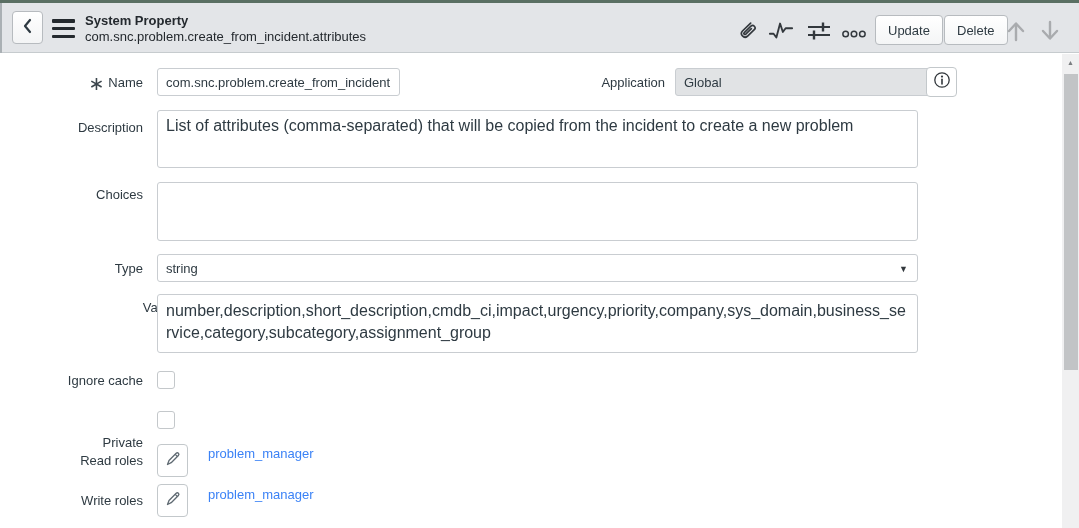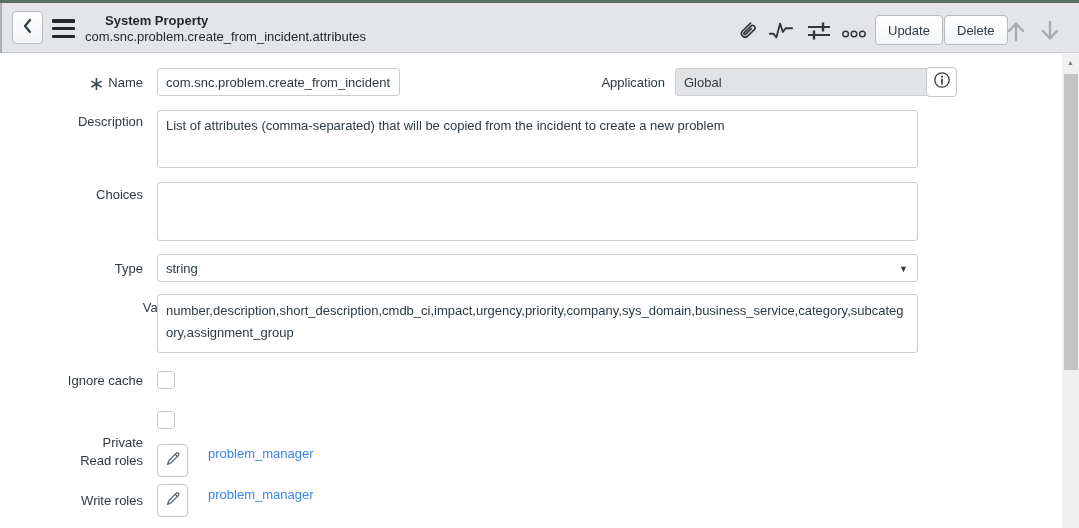--- a/index.html
+++ b/index.html
@@ -17,21 +17,21 @@
   .header-left-edge { position:absolute; top:0; left:0; width:2px; height:50px; background:#aab0b4; }
   .back-btn {
     position:absolute; left:12px; top:8px; width:31px; height:33px;
     background:linear-gradient(#ffffff,#f3f4f5); border:1px solid #b7bbbf; border-radius:4px;
     display:flex; align-items:center; justify-content:center; cursor:pointer;
   }
   .hamburger { position:absolute; left:52px; top:16px; width:23px; height:19px; cursor:pointer;
     display:flex; flex-direction:column; justify-content:space-between; }
   .hamburger span { display:block; height:3.5px; background:#24292e; border-radius:1px; }
   .title-block { position:absolute; left:85px; top:10px; line-height:16px; }
-  .title-block .ttl { font-size:13px; font-weight:bold; color:#24292e;margin-left:20px; }
+  .title-block .ttl { font-size:13px; font-weight:bold; color:#24292e; }
   .title-block .sub { font-size:13px; color:#24292e; }
   .hicon { position:absolute; top:15px; width:26px; height:26px; display:flex; align-items:center; justify-content:center; cursor:pointer; }
   .hbtn {
     position:absolute; top:12px; height:30px; padding:2px 12px; font-size:13px; color:#2e3a42;
     background:linear-gradient(#ffffff,#f4f5f6); border:1px solid #b7bbbf; border-radius:4px; cursor:pointer;
     font-family:"Liberation Sans", sans-serif;
   }
   
   .vscroll { position:absolute; top:54px; right:0; width:17px; height:474px; background:#f0f0f1; }
   .vscroll .up { position:absolute; top:0; left:0; width:17px; height:17px; display:flex; align-items:center; justify-content:center;
@@ -40,21 +40,21 @@
   
   .flabel { position:absolute; width:143px; text-align:right; font-size:13px; color:#2e3a42; white-space:nowrap; }
   .req { font-size:19px; line-height:10px; vertical-align:-3px; color:#3c464d; margin-right:4px; }
   .tinput {
     position:absolute; height:28px; border:1px solid #c9cdd1; border-radius:3px; padding:0 8px;
     font-size:13px; color:#2e3a42; font-family:"Liberation Sans", sans-serif; background:#fff;
   }
   .tinput.readonly { background:#e1e3e5; }
   .tarea {
     position:absolute; border:1px solid #c9cdd1; border-radius:3px; padding:5px 8px;
-    font-size:13px; line-height:20px; color:#2e3a42; font-family:"Liberation Sans", sans-serif;
+    font-size:16px; line-height:20px; color:#2e3a42; font-family:"Liberation Sans", sans-serif;
     resize:none; background:#fff; overflow:hidden;
   }
   .selectbox {
     position:absolute; height:28px; border:1px solid #c9cdd1; border-radius:3px;
     font-size:13px; color:#2e3a42; background:#fff; display:flex; align-items:center;
     padding:0 8px; cursor:pointer;
   }
   .selectbox .arrow { position:absolute; right:9px; top:9px; font-size:9px; color:#33383d; }
   .cb {
     position:absolute; width:18px; height:18px; appearance:none; -webkit-appearance:none;
@@ -155,21 +155,21 @@
     <div class="iconbtn" style="left:926px; top:67px; width:31px; height:30px;">
       <span>
         <svg width="18" height="18" viewBox="0 0 18 18">
           <circle cx="9" cy="9" r="7.2" fill="none" stroke="#33383d" stroke-width="1.3"></circle>
           <circle cx="9" cy="5.6" r="1.1" fill="#33383d"></circle>
           <line x1="9" y1="8.2" x2="9" y2="13" stroke="#33383d" stroke-width="1.6" stroke-linecap="round"></line>
         </svg>
       </span>
     </div>
 
-    <label class="flabel" style="top:114px;padding-left:15px;">Description</label>
+    <label class="flabel" style="top:120px;padding-left:15px;">Description</label>
     <textarea class="tarea" style="left: 157px; top: 110px; width: 761px; height: 58px;">List of attributes (comma-separated) that will be copied from the incident to create a new problem</textarea>
 
     <label class="flabel" style="top:187px;">Choices</label>
     <textarea class="tarea" style="left: 157px; top: 182px; width: 761px; height: 59px;"></textarea>
 
     <label class="flabel" style="top:261px;">Type</label>
     <div class="selectbox" style="left:157px; top:254px; width:761px;">
       <span>string</span>
       <span class="arrow">▼</span>
     </div>

